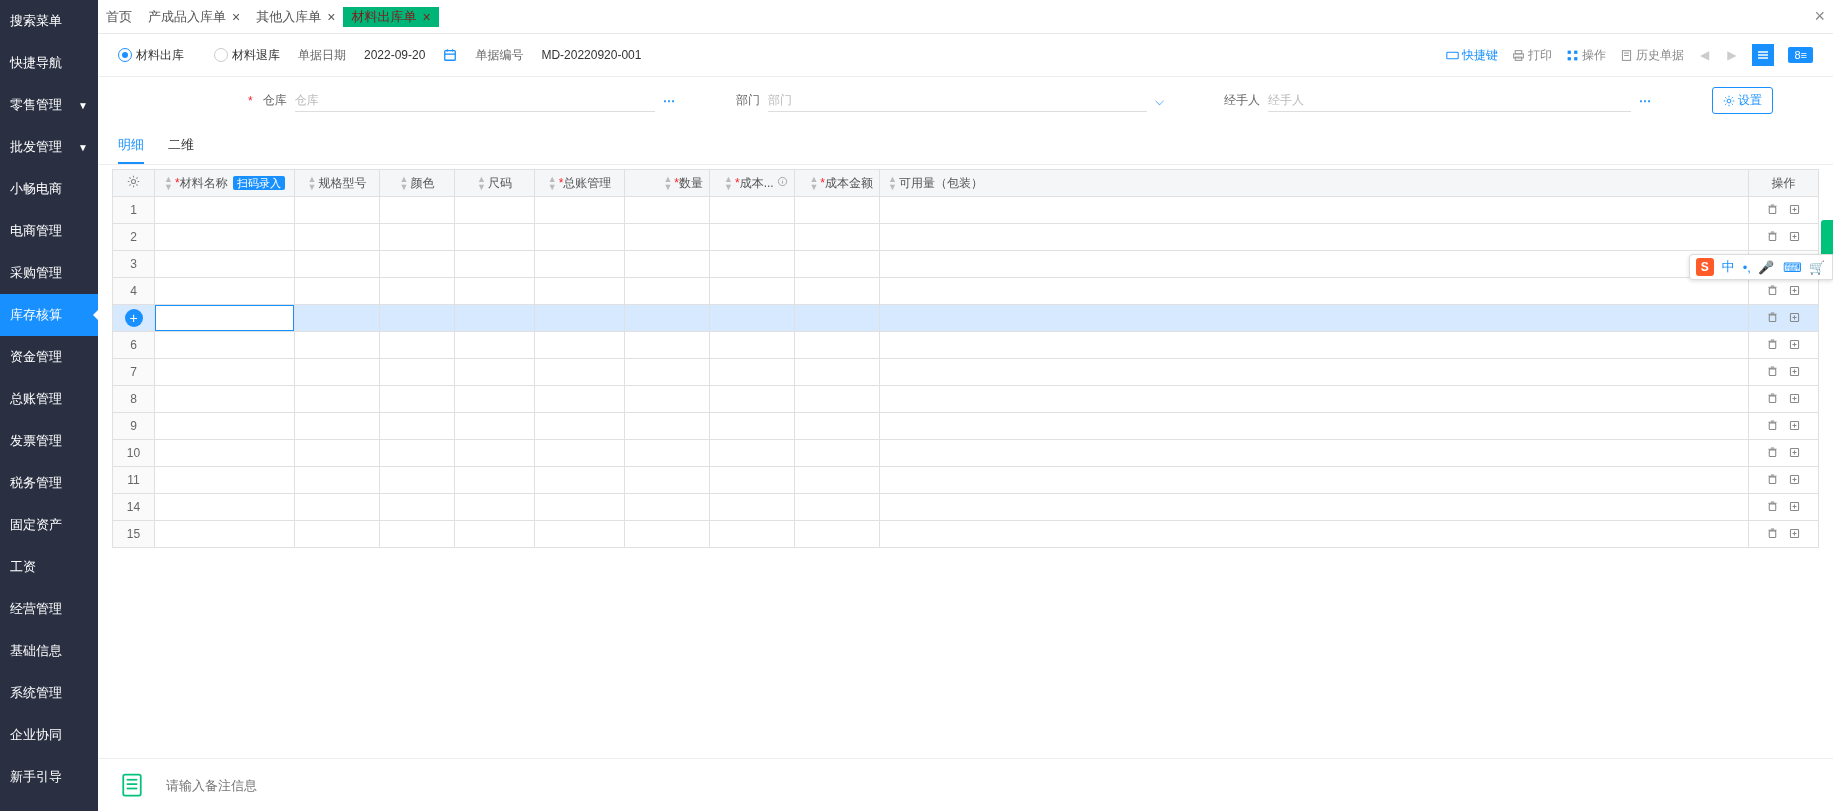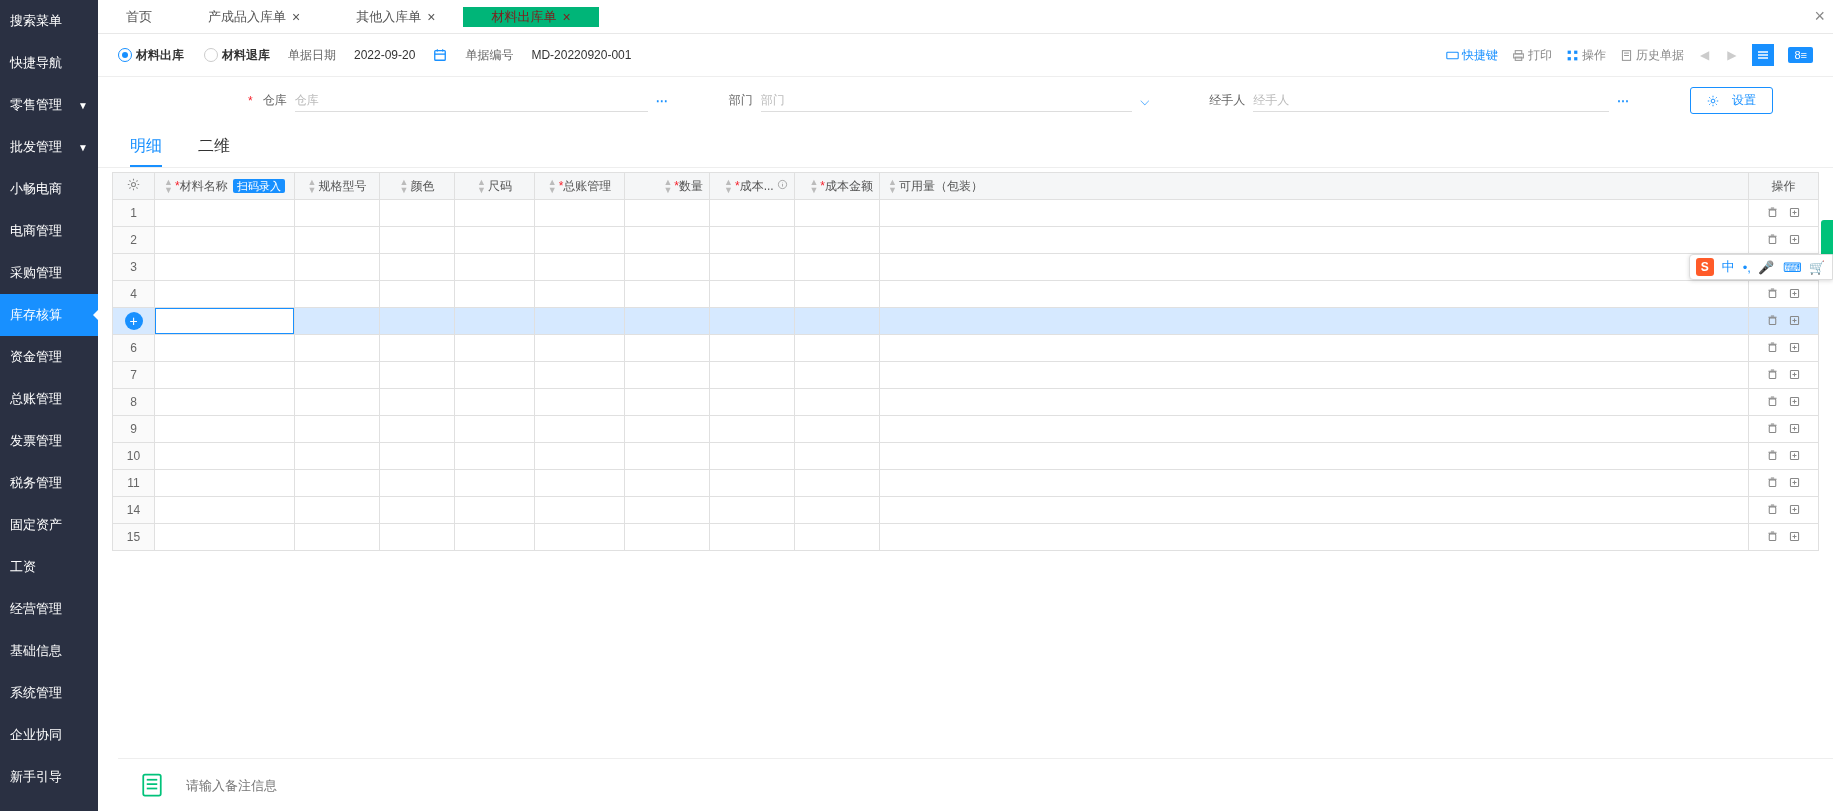--- a/index.html
+++ b/index.html
@@ -11,28 +11,28 @@
 .sidebar-item { padding: 12px 10px; font-size: 13px; cursor: pointer; display: flex; justify-content: space-between; align-items: center; }
 .sidebar-item.active { background: #1890ff; position: relative; }
 .sidebar-item.active::after { content: ""; position: absolute; right: 0; top: 50%; transform: translateY(-50%); border: 5px solid transparent; border-right-color: #fff; }
 .sidebar-item .caret { font-size: 10px; }
 
 
 .main { flex: 1; display: flex; flex-direction: column; overflow: hidden; }
 
 
 .tabs { display: flex; align-items: center; border-bottom: 1px solid #e8e8e8; height: 34px; position: relative; }
-.tab { padding: 0 28px; height: 20px; display: flex; align-items: center; gap: 6px; cursor: pointer; font-size: 13px; color: #555; }
+.tab { padding: 0 8px; height: 20px; display: flex; align-items: center; gap: 6px; cursor: pointer; font-size: 13px; color: #555; }
 .tab.active { background: #00b578; color: #7f1d1d; }
 .tab-close { cursor: pointer; font-size: 14px; }
 .tabs-close-all { position: absolute; right: 8px; top: 6px; cursor: pointer; font-size: 18px; color: #888; }
 
 
 .header { display: flex; align-items: center; padding: 10px 20px; border-bottom: 1px solid #eee; gap: 18px; }
-.radio-group { display: flex; gap: 20px; font-weight: bold; }
+.radio-group { display: flex; gap: 30px; }
 .radio { display: flex; align-items: center; gap: 4px; cursor: pointer; }
 .radio-dot { width: 14px; height: 14px; border: 1px solid #ccc; border-radius: 50%; display: inline-flex; align-items: center; justify-content: center; }
 .radio-dot.checked { border-color: #1890ff; }
 .radio-dot.checked::after { content: ""; width: 6px; height: 6px; border-radius: 50%; background: #1890ff; }
 .field-label { color: #666; }
 .field-value { color: #333; }
 .cal-icon-svg { width: 14px; height: 14px; fill: none; stroke: #1890ff; stroke-width: 1.5; }
 .toolbar { margin-left: auto; display: flex; align-items: center; gap: 14px; color: #888; }
 .toolbar-btn { display: flex; align-items: center; gap: 3px; cursor: pointer; }
 .toolbar-btn svg { width: 13px; height: 13px; }
@@ -44,25 +44,25 @@
 
 
 .form-row { display: flex; padding: 10px 60px 10px 150px; gap: 60px; align-items: center; }
 .form-group { display: flex; align-items: center; gap: 8px; flex: 1; position: relative; }
 .req { color: #f5222d; margin-right: 2px; }
 .form-label { color: #666; }
 .form-input { flex: 1; border: none; border-bottom: 1px solid #ddd; padding: 4px 0; outline: none; font-size: 12px; color: #333; }
 .form-input::placeholder { color: #bbb; }
 .more-dots { color: #1890ff; cursor: pointer; font-weight: bold; letter-spacing: 1px; }
 .dropdown-arrow { color: #1890ff; cursor: pointer; }
-.settings-btn { border: 1px solid #1890ff; color: #1890ff; padding: 4px 16px; border-radius: 3px; cursor: pointer; display: flex; align-items: center; gap: 13px; margin-left: auto; }
+.settings-btn { border: 1px solid #1890ff; color: #1890ff; padding: 4px 10px; border-radius: 3px; cursor: pointer; display: flex; align-items: center; gap: 3px; margin-left: auto; }
 
 
 .subtabs { display: flex; padding: 4px 20px 0; gap: 24px; border-bottom: 1px solid #eee; }
-.subtab { padding: 8px 0; cursor: pointer; font-size: 16px; color: #333; border-bottom: 2px solid transparent; margin-left: 12px; }
+.subtab { padding: 8px 0; cursor: pointer; font-size: 13px; color: #333; border-bottom: 2px solid transparent; }
 .subtab.active { color: #1890ff; border-bottom-color: #1890ff; font-weight: 500; }
 
 
 .table-wrap { flex: 1; overflow: auto; padding: 4px 14px 0; }
 table { border-collapse: collapse; width: 100%; table-layout: fixed; }
 th, td { border: 1px solid #e0e0e0; padding: 0; height: 27px; font-size: 12px; }
 th { background: #f5f6f7; font-weight: normal; color: #555; position: relative; }
 th .sort { color: #bbb; font-size: 9px; line-height: 8px; display: inline-flex; flex-direction: column; margin-right: 2px; vertical-align: middle; }
 th .req2 { color: #f5222d; }
 .gear-th { text-align: center; }
@@ -73,21 +73,21 @@
 .add-circle { width: 18px; height: 18px; border-radius: 50%; background: #1890ff; color: #fff; display: inline-flex; align-items: center; justify-content: center; font-size: 14px; line-height: 1; }
 td.editing { padding: 0; }
 td.editing input { width: 100%; height: 100%; border: 1px solid #1890ff; outline: none; padding: 0 4px; font-size: 12px; box-sizing: border-box; }
 td.actions { text-align: center; }
 .act-icon { display: inline-flex; width: 16px; height: 16px; margin: 0 3px; cursor: pointer; color: #888; align-items: center; justify-content: center; }
 .act-icon svg { width: 13px; height: 13px; stroke: #888; fill: none; stroke-width: 1.3; }
 tr.subtotal td { background: #fff5e0; }
 td.num { text-align: right; padding-right: 8px; }
 
 
-.remark-bar { display: flex; align-items: center; padding: 12px 20px; border-top: 1px solid #eee; gap: 20px; margin-left: 20px; }
+.remark-bar { display: flex; align-items: center; padding: 12px 20px; border-top: 1px solid #eee; gap: 20px; }
 .remark-icon { width: 28px; height: 28px; }
 .remark-icon svg { width: 100%; height: 100%; }
 .remark-input { flex: 1; border: none; outline: none; font-size: 13px; color: #888; }
 
 
 .ime-bar { position: fixed; right: 0; top: 254px; background: #fff; border: 1px solid #ddd; border-radius: 4px 0 0 4px; display: flex; align-items: center; padding: 3px 6px; gap: 8px; box-shadow: 0 1px 4px rgba(0,0,0,.15); }
 .ime-s { width: 18px; height: 18px; background: #ff5b29; color: #fff; border-radius: 3px; display: flex; align-items: center; justify-content: center; font-weight: bold; font-size: 12px; }
 .ime-item { color: #1890ff; font-size: 13px; cursor: pointer; }
 .side-tab { position: fixed; right: 0; top: 220px; width: 12px; height: 40px; background: #00c27a; border-radius: 3px 0 0 3px; }
 </style>

